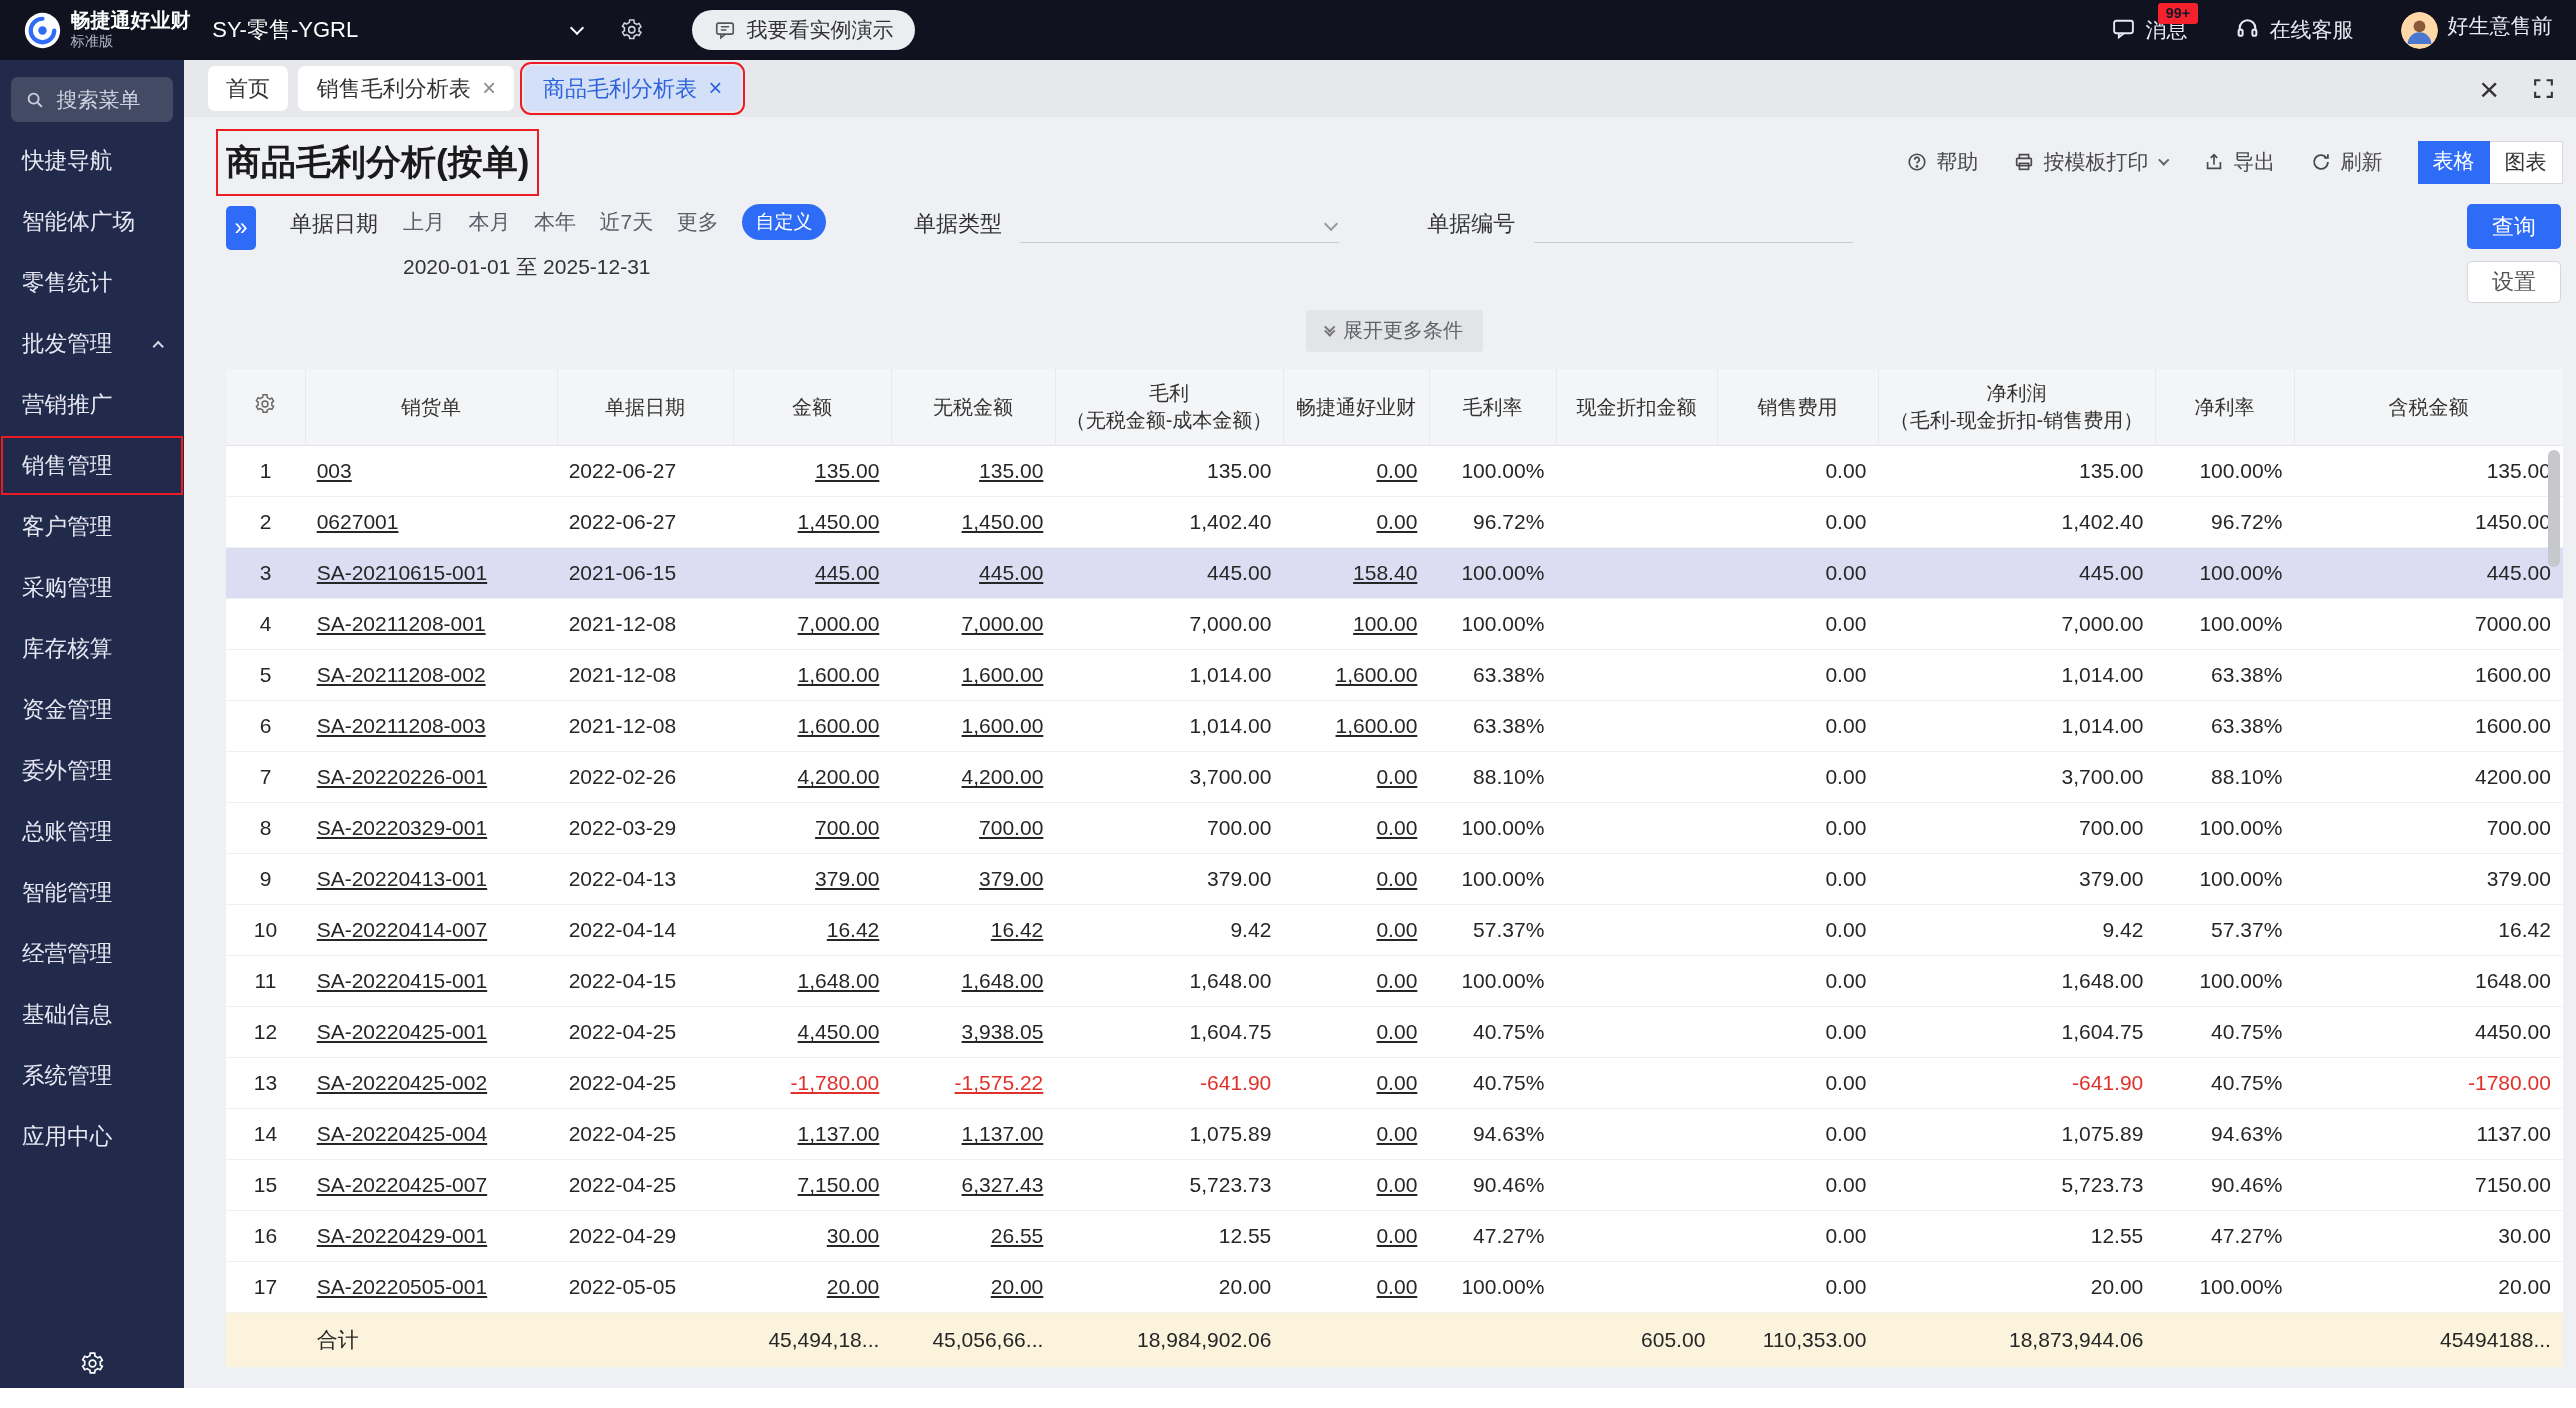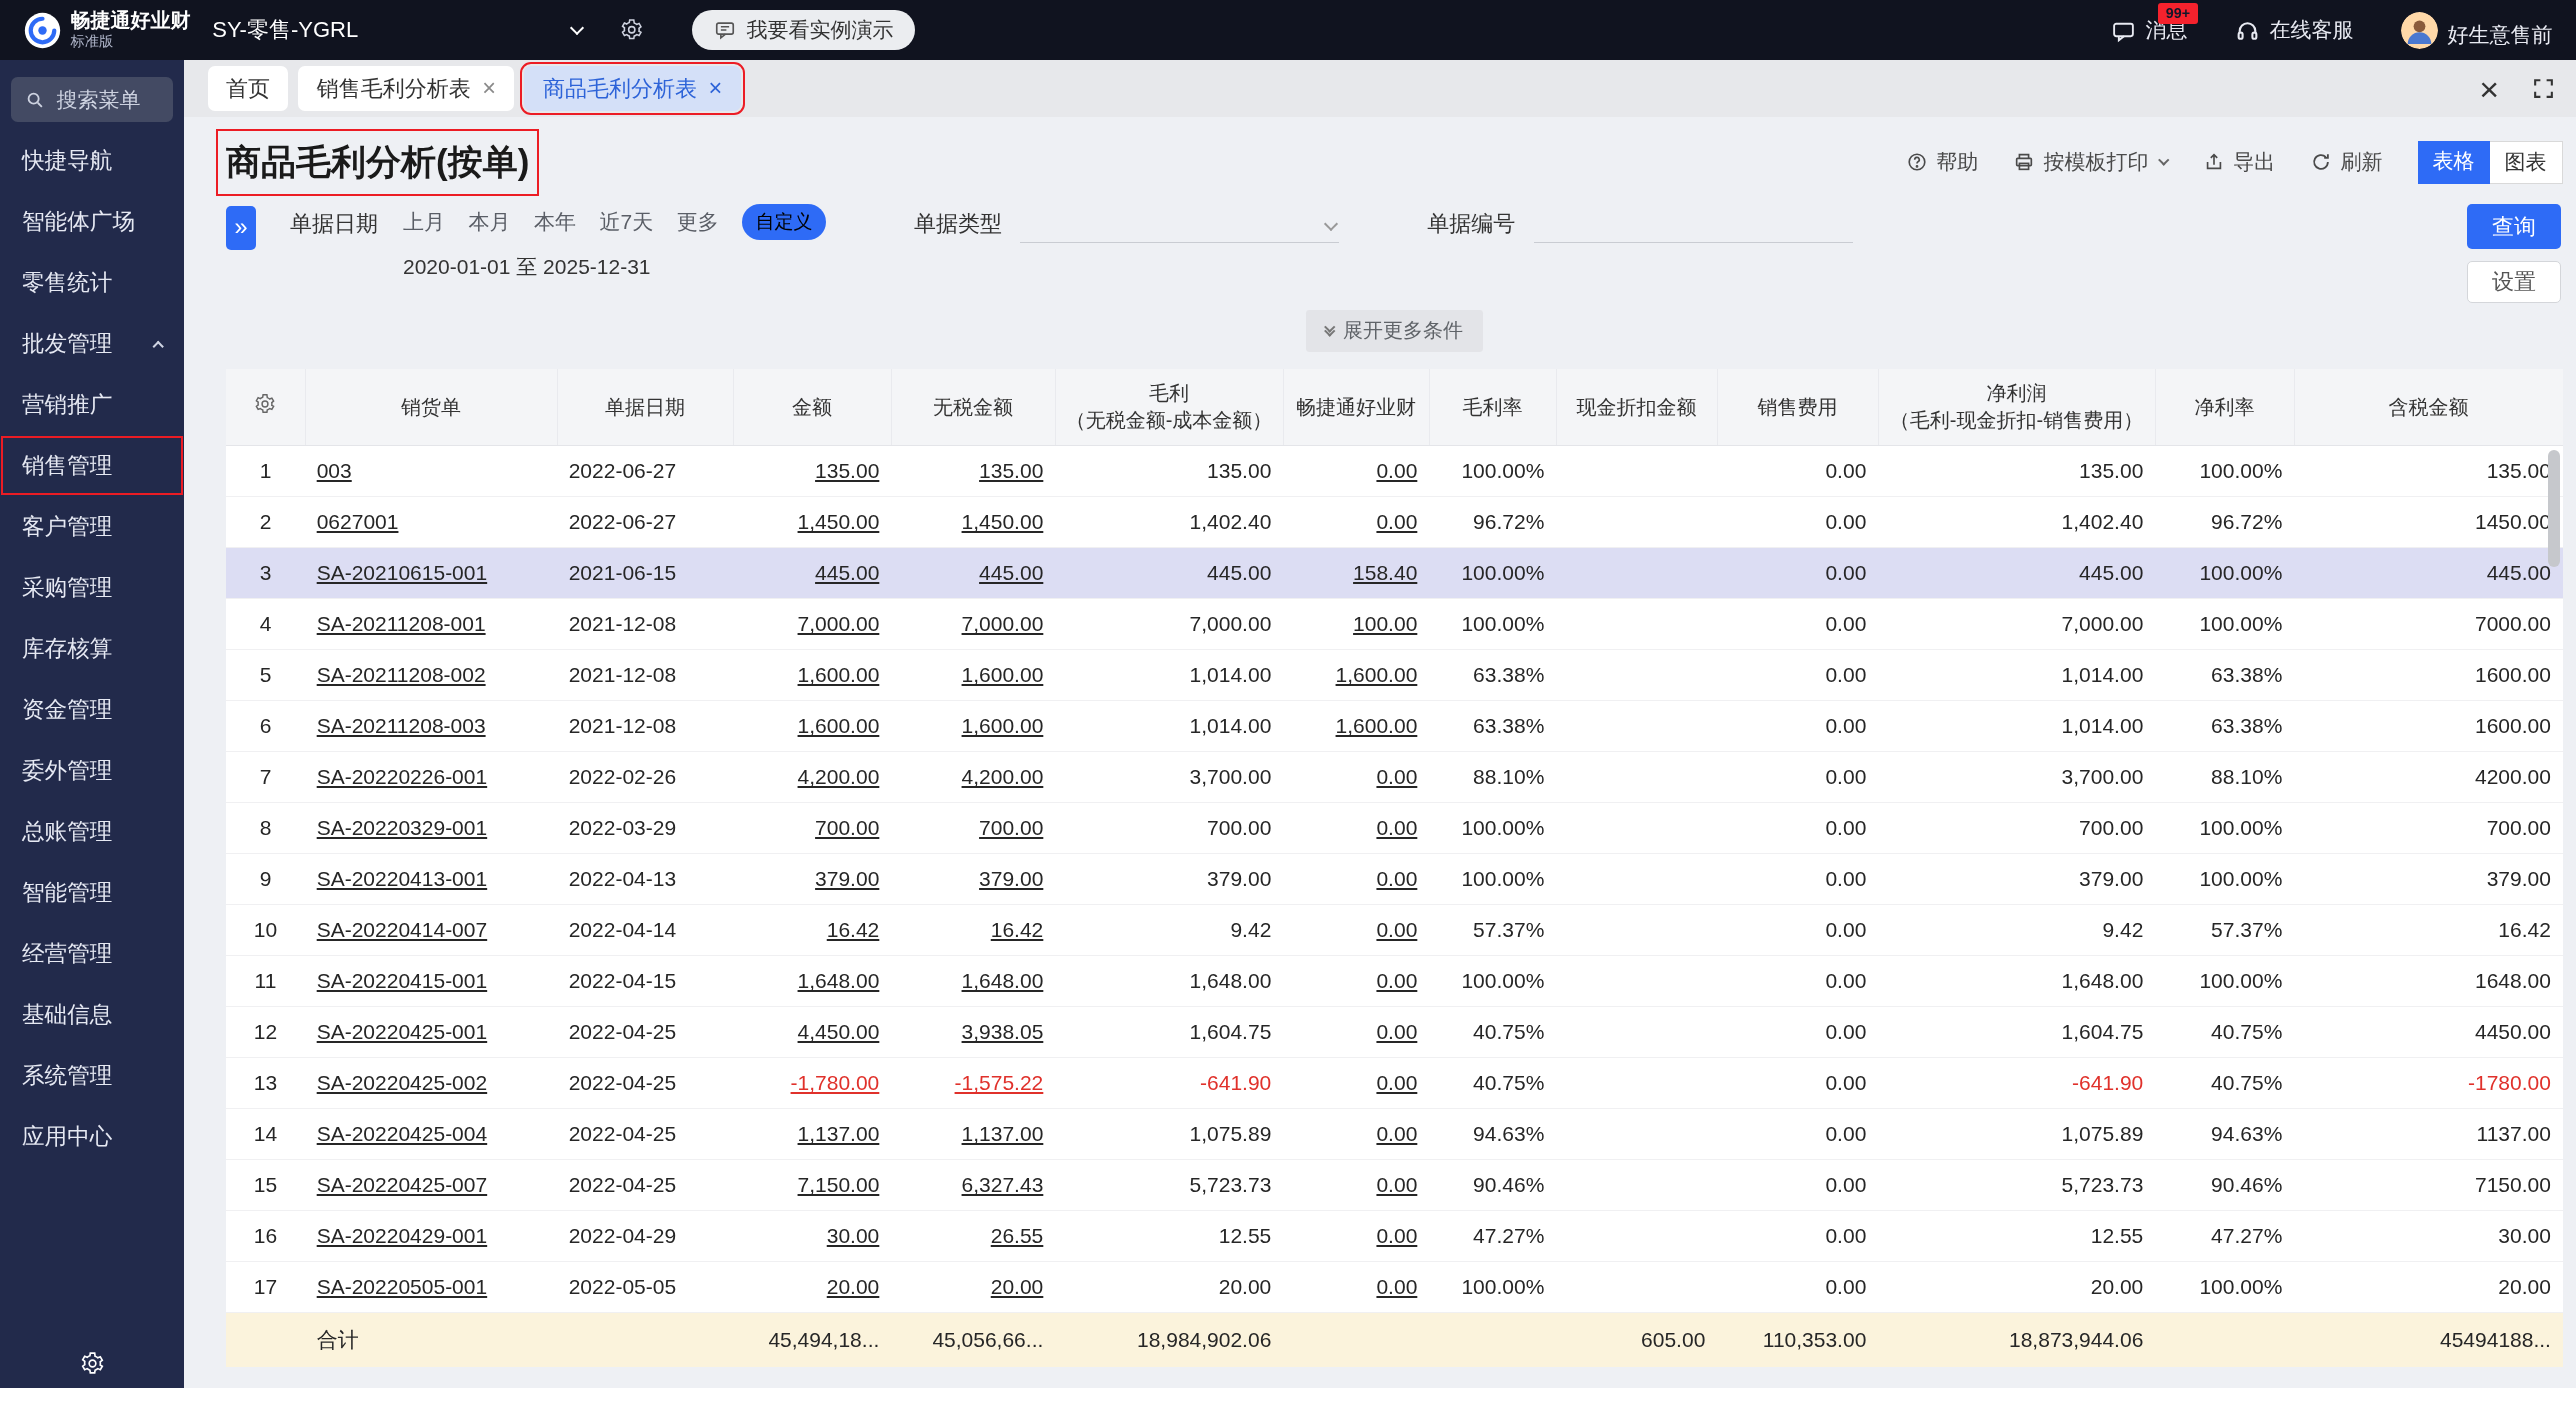--- a/index.html
+++ b/index.html
@@ -27,21 +27,21 @@
   .org-select{display:flex;align-items:center;justify-content:space-between;width:386px;
     margin-left:8.4px;font-size:22px;color:#fff;cursor:pointer;padding:0 8.4px;}
   .chev{display:inline-block;width:10px;height:10px;border-right:2.5px solid currentColor;
     border-bottom:2.5px solid currentColor;transform:rotate(45deg);margin-top:-5px;}
   .chev.up{transform:rotate(225deg);margin-top:5px;}
   .topbar-gear{margin-left:30px;color:#cfd3e0;display:flex;cursor:pointer;}
   .demo-pill{margin-left:49px;background:#ebedf0;color:#333;height:40px;border-radius:22px;
     display:flex;align-items:center;gap:10px;padding:0 22px;font-size:21px;cursor:pointer;}
   .demo-pill svg{color:#555;}
   .topbar-right{margin-left:auto;display:flex;align-items:center;gap:47px;font-size:21px;}
-  .tb-item{display:flex;align-items:flex-end;gap:10px;cursor:pointer;position:relative;color:#e8eaf2;}
+  .tb-item{display:flex;align-items:flex-start;gap:10px;cursor:pointer;position:relative;color:#e8eaf2;}
   .badge{position:absolute;top:-13.4px;right:-10px;background:#f5222d;color:#0f172a;font-size:14.3px;
     line-height:1;padding:3.4px 7.5px;border-radius:3px;font-weight:700;}
   .avatar{width:37px;height:37px;border-radius:50%;overflow:hidden;flex:none;display:flex;}
 
   
   .sidebar{grid-row:2;background:var(--sidebar-bg);position:relative;overflow:hidden;}
   .search-box{margin:17px 11px 8.4px;background:#434a63;border-radius:6.7px;height:45px;
     display:flex;align-items:center;gap:10px;padding:0 13.4px;color:#cdd2e0;font-size:21px;cursor:pointer;}
   .side-item{height:61px;display:flex;align-items:center;padding:0 22px;color:#e6e9f3;
     font-size:22.6px;cursor:pointer;}
@@ -76,21 +76,21 @@
   .seg-off{background:#fff;color:#333;padding:6.7px 15px;font-size:21px;border:0.8px solid #d9d9d9;border-left:none;}
 
   
   .filters{display:flex;align-items:flex-start;margin-bottom:6.7px;min-height:99px;}
   .collapse-btn{width:30px;height:44px;background:var(--blue);color:#fff;border:none;border-radius:5px;
     font-size:23.5px;cursor:pointer;margin-right:34px;margin-top:1.7px;}
   .f-label{font-size:22px;color:#333;padding-top:5px;flex:none;}
   .f-date{display:flex;gap:25px;}
   .quick-row{display:flex;gap:23.5px;align-items:center;}
   .quick-opt{font-size:21px;color:#5a5e66;cursor:pointer;}
-  .pill-blue{background:var(--blue);color:#000000;border-radius:838px;padding:5px 13.4px;font-size:19px;cursor:pointer;}
+  .pill-blue{background:var(--blue);color:#ffffff;border-radius:838px;padding:5px 13.4px;font-size:19px;cursor:pointer;}
   .date-range{margin-top:13.4px;font-size:21px;color:#333;cursor:pointer;}
   .f-field{display:flex;gap:18.4px;margin-left:88px;}
   .underline-input{width:319px;height:39px;border-bottom:0.8px solid #c9ccd2;position:relative;cursor:text;}
   .underline-input .chev{position:absolute;right:3.4px;bottom:13.4px;color:#999;}
   .f-buttons{margin-left:auto;display:flex;flex-direction:column;gap:11.7px;align-items:flex-end;padding-right:1.7px;}
   .btn-primary{background:var(--blue);color:#fff;border:none;border-radius:5px;font-size:22px;
     width:94px;height:45px;cursor:pointer;}
   .btn-plain{background:#fff;color:#555;border:0.8px solid #d4d6da;border-radius:5px;font-size:22px;
     width:94px;height:42px;cursor:pointer;}
   .expand-more-wrap{text-align:center;margin:1.7px 0 17px;}

